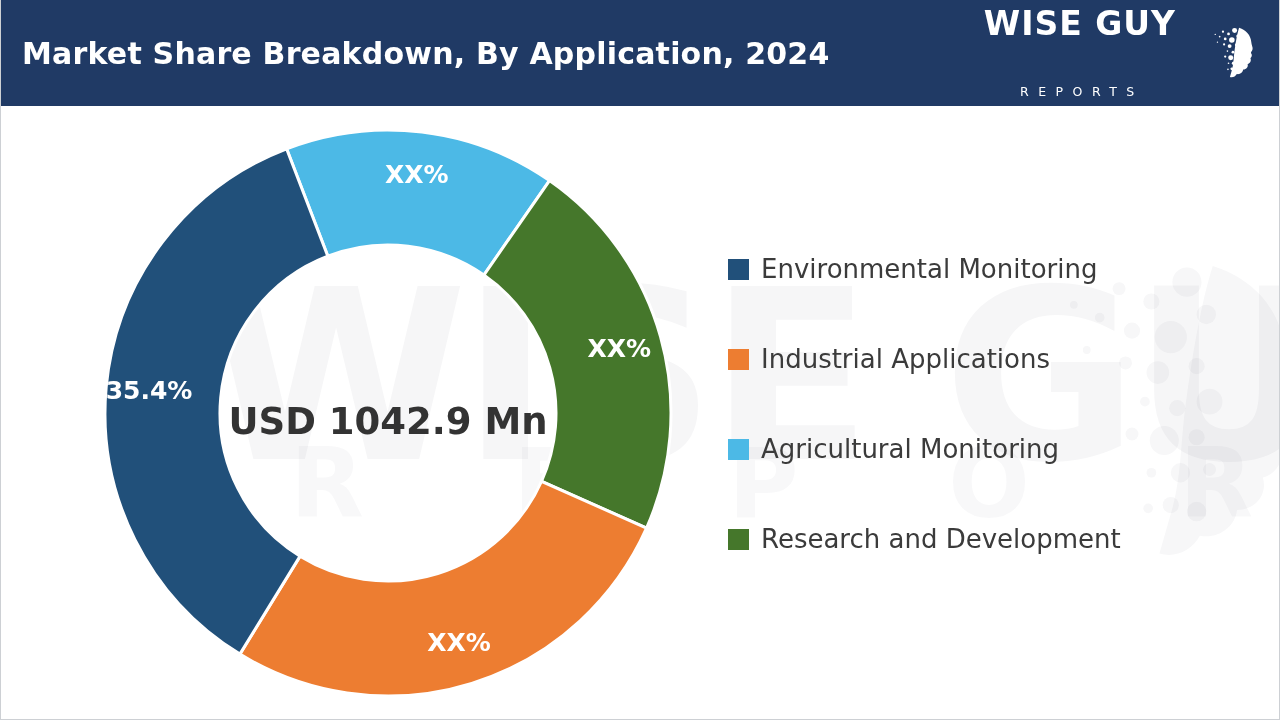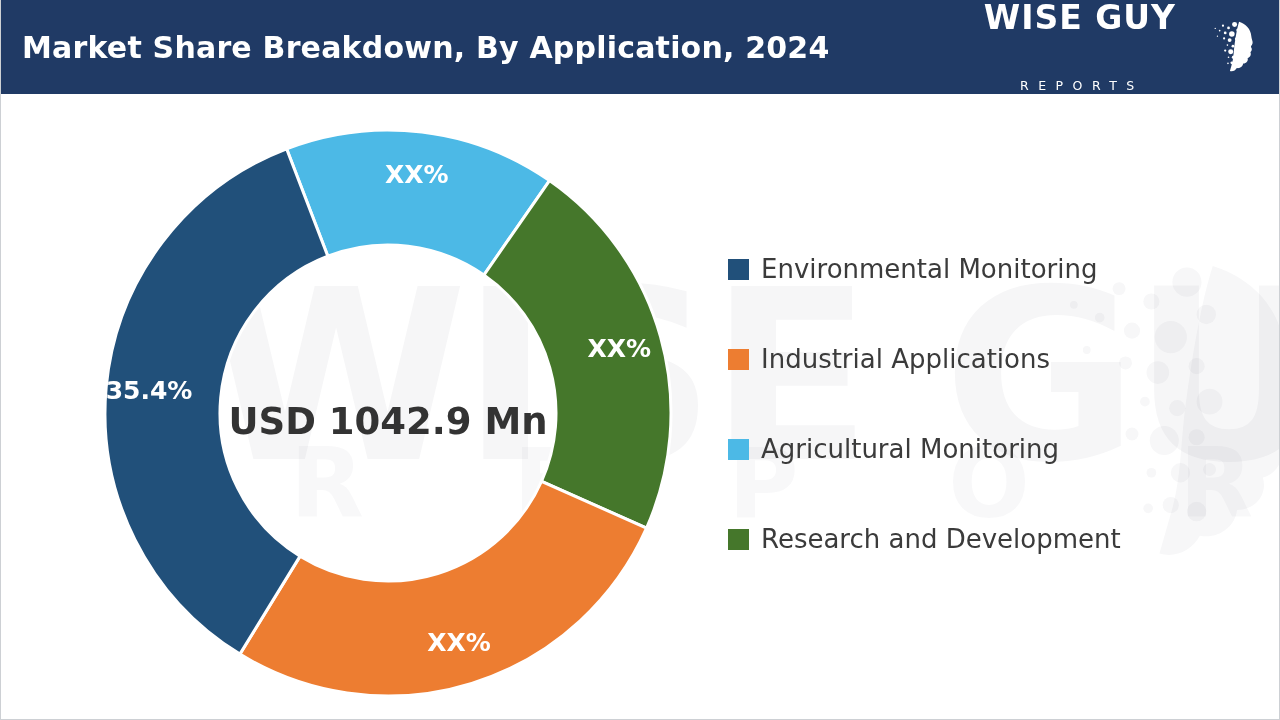--- a/index.html
+++ b/index.html
@@ -16,21 +16,21 @@
     content: "";
     position: absolute; inset: 0;
     border: 1px solid #cdd0d4; border-top: none;
     pointer-events: none;
     z-index: 50;
   }
 
   
   .header {
     position: absolute; top: 0; left: 0;
-    width: 1280px; height: 94px;
+    width: 1280px; height: 106px;
     display: flex; align-items: center; justify-content: space-between;
     padding: 0 22px 0 22px;
     z-index: 10;
   }
   .title {
     color: #ffffff;
     font-size: 30px;
     font-weight: bold;
     letter-spacing: 0.2px;
   }

